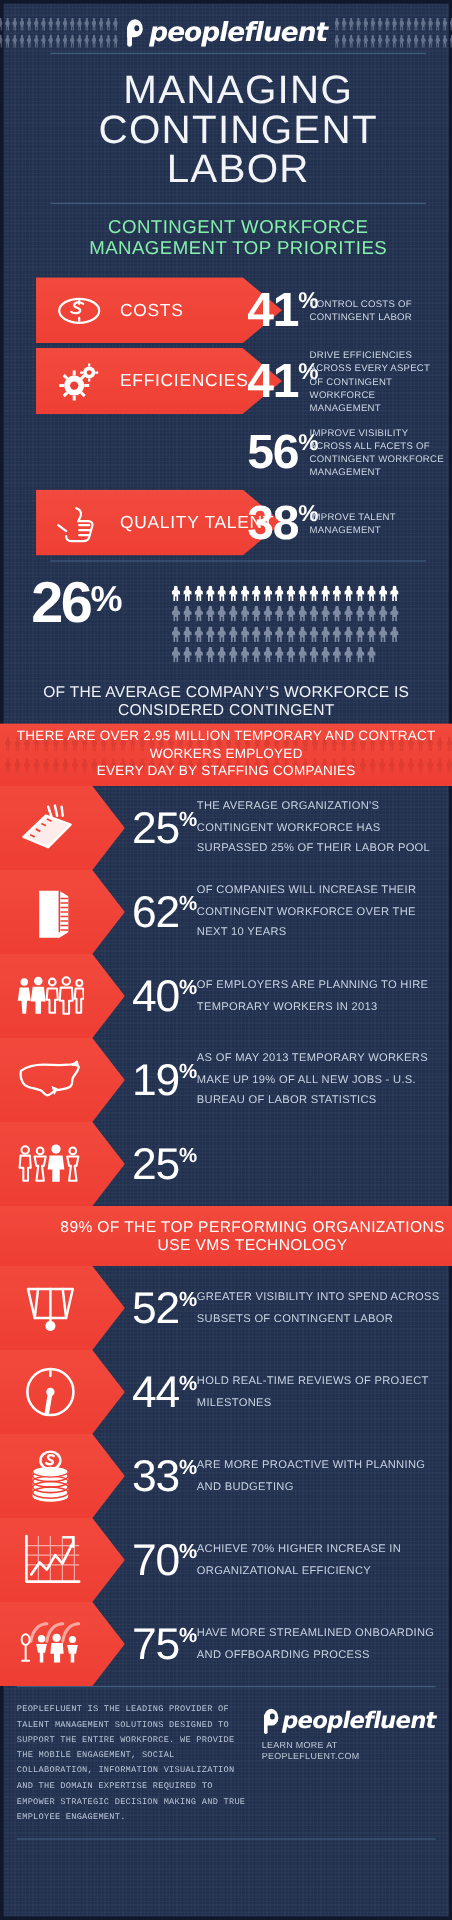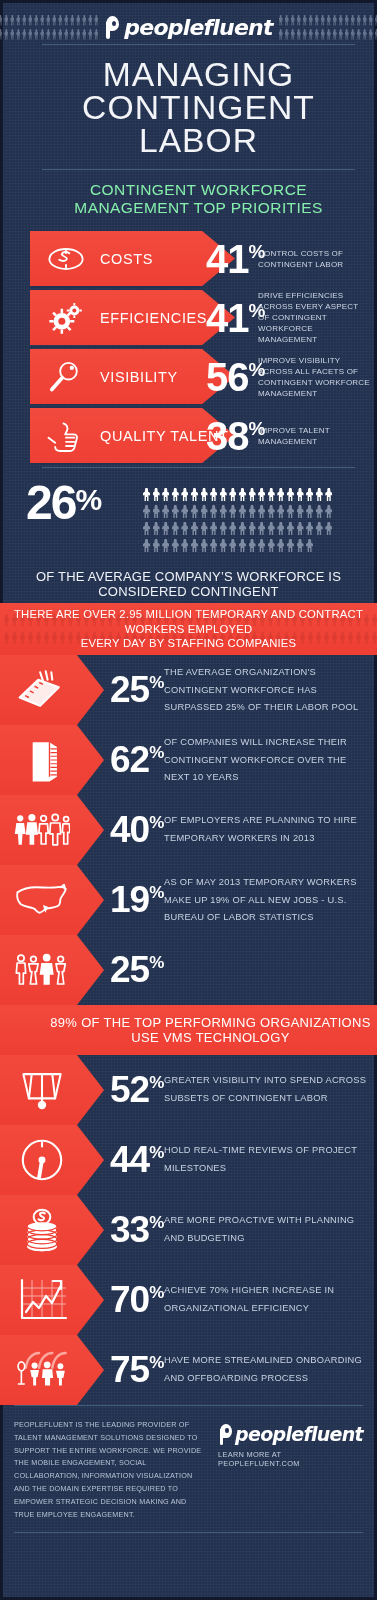--- a/index.html
+++ b/index.html
@@ -100,35 +100,35 @@
   
   .stat { position:relative; height:70px; }
   .stat .arw { position:absolute; left:0; top:0; width:104px; height:70px;
      background:linear-gradient(180deg,#f2493d,#ee3e33);
      clip-path: polygon(0 0, 74% 0, 100% 50%, 74% 100%, 0 100%);
      display:flex; align-items:center; justify-content:flex-start; padding-left:14px; }
   .stat .arw .ic2 { width:56px; height:48px; }
   .stat .arw .ic2 svg { width:100%; height:100%; display:block; }
   .stat .pc { position:absolute; left:110px; top:50%; transform:translateY(-50%);
      display:flex; align-items:flex-start; }
-  .stat .pc .n { font-size:37px; font-weight:700; line-height:.9; letter-spacing:-1px;
+  .stat .pc .n { font-size:37px; font-weight:400; line-height:.9; letter-spacing:-1px;
      font-family:"Liberation Sans Narrow","Liberation Sans",sans-serif;text-align:center; }
   .stat .pc .s { font-size:17px; font-weight:700; line-height:1; margin-top:1px;
      font-family:"Liberation Sans Narrow","Liberation Sans",sans-serif; }
   .stat .tx { position:absolute; left:164px; top:50%; transform:translateY(-50%);
      width:204px; font-size:9.3px; line-height:1.9; color:#c8d2e2; letter-spacing:.25px;
      text-transform:uppercase;
      font-family:"Liberation Sans Narrow","Liberation Sans",sans-serif; }
 
   
   .footer { padding:0 14px; }
   .foot-grid { display:flex; gap:10px; padding:13px 0 10px; }
   .blurb { width:215px; font-size:7.2px; line-height:1.78; color:#b9c4d6; letter-spacing:.22px;
      text-transform:uppercase;
-     font-family:Liberation Sans, sans-serif; }
+     font-family:Liberation Mono, monospace; }
   .foot-logo { flex:1; display:flex; flex-direction:column; align-items:center; padding-top:4px; }
   .foot-logo .lg { display:flex; align-items:center; gap:2px; }
   .foot-logo .mark2 { width:15px; height:21px; position:relative; }
   .foot-logo .mark2::before { content:""; position:absolute; left:2px; top:0; width:12px; height:14px;
       border-radius:50% 50% 50% 0 / 55% 55% 45% 45%; background:#fff; }
   .foot-logo .mark2::after { content:""; position:absolute; left:1.5px; top:5px; width:3.5px; height:16px;
       background:#fff; border-radius:0 0 2px 2px; }
   .foot-logo .mark2 .dot { position:absolute; left:7px; top:4.5px; width:3.5px; height:4.5px;
       background:#22314f; border-radius:50%; }
   .foot-logo .word2 { font-family:"DejaVu Sans",sans-serif; font-style:italic; font-weight:700;
@@ -279,30 +279,20 @@
         </div>
       <div class="lbl">EFFICIENCIES</div>
     </div>
     <div class="pct">
       <span class="n">41</span>
       <span class="s">%</span>
     </div>
     <div class="desc">Drive efficiencies across every aspect of contingent workforce management</div>
     </div>
     <div class="prio-row">
-    <div class="arrow">
-      <div class="ic">
-          <svg viewBox="0 0 48 40">
-            <circle cx="27" cy="13" r="10" stroke="#fff" fill="none" stroke-width="2.2" stroke-linecap="round" stroke-linejoin="round"></circle>
-            <circle cx="31" cy="9" r="2.6" fill="#fff"></circle>
-            <path d="M19.5 21 7 35" stroke="#fff" stroke-width="4.5" stroke-linecap="round"></path>
-          </svg>
-        </div>
-      <div class="lbl">VISIBILITY</div>
-    </div>
     <div class="pct">
       <span class="n">56</span>
       <span class="s">%</span>
     </div>
     <div class="desc">Improve visibility across all facets of contingent workforce management</div>
     </div>
     <div class="prio-row">
     <div class="arrow">
       <div class="ic">
           <svg viewBox="0 0 48 40">

